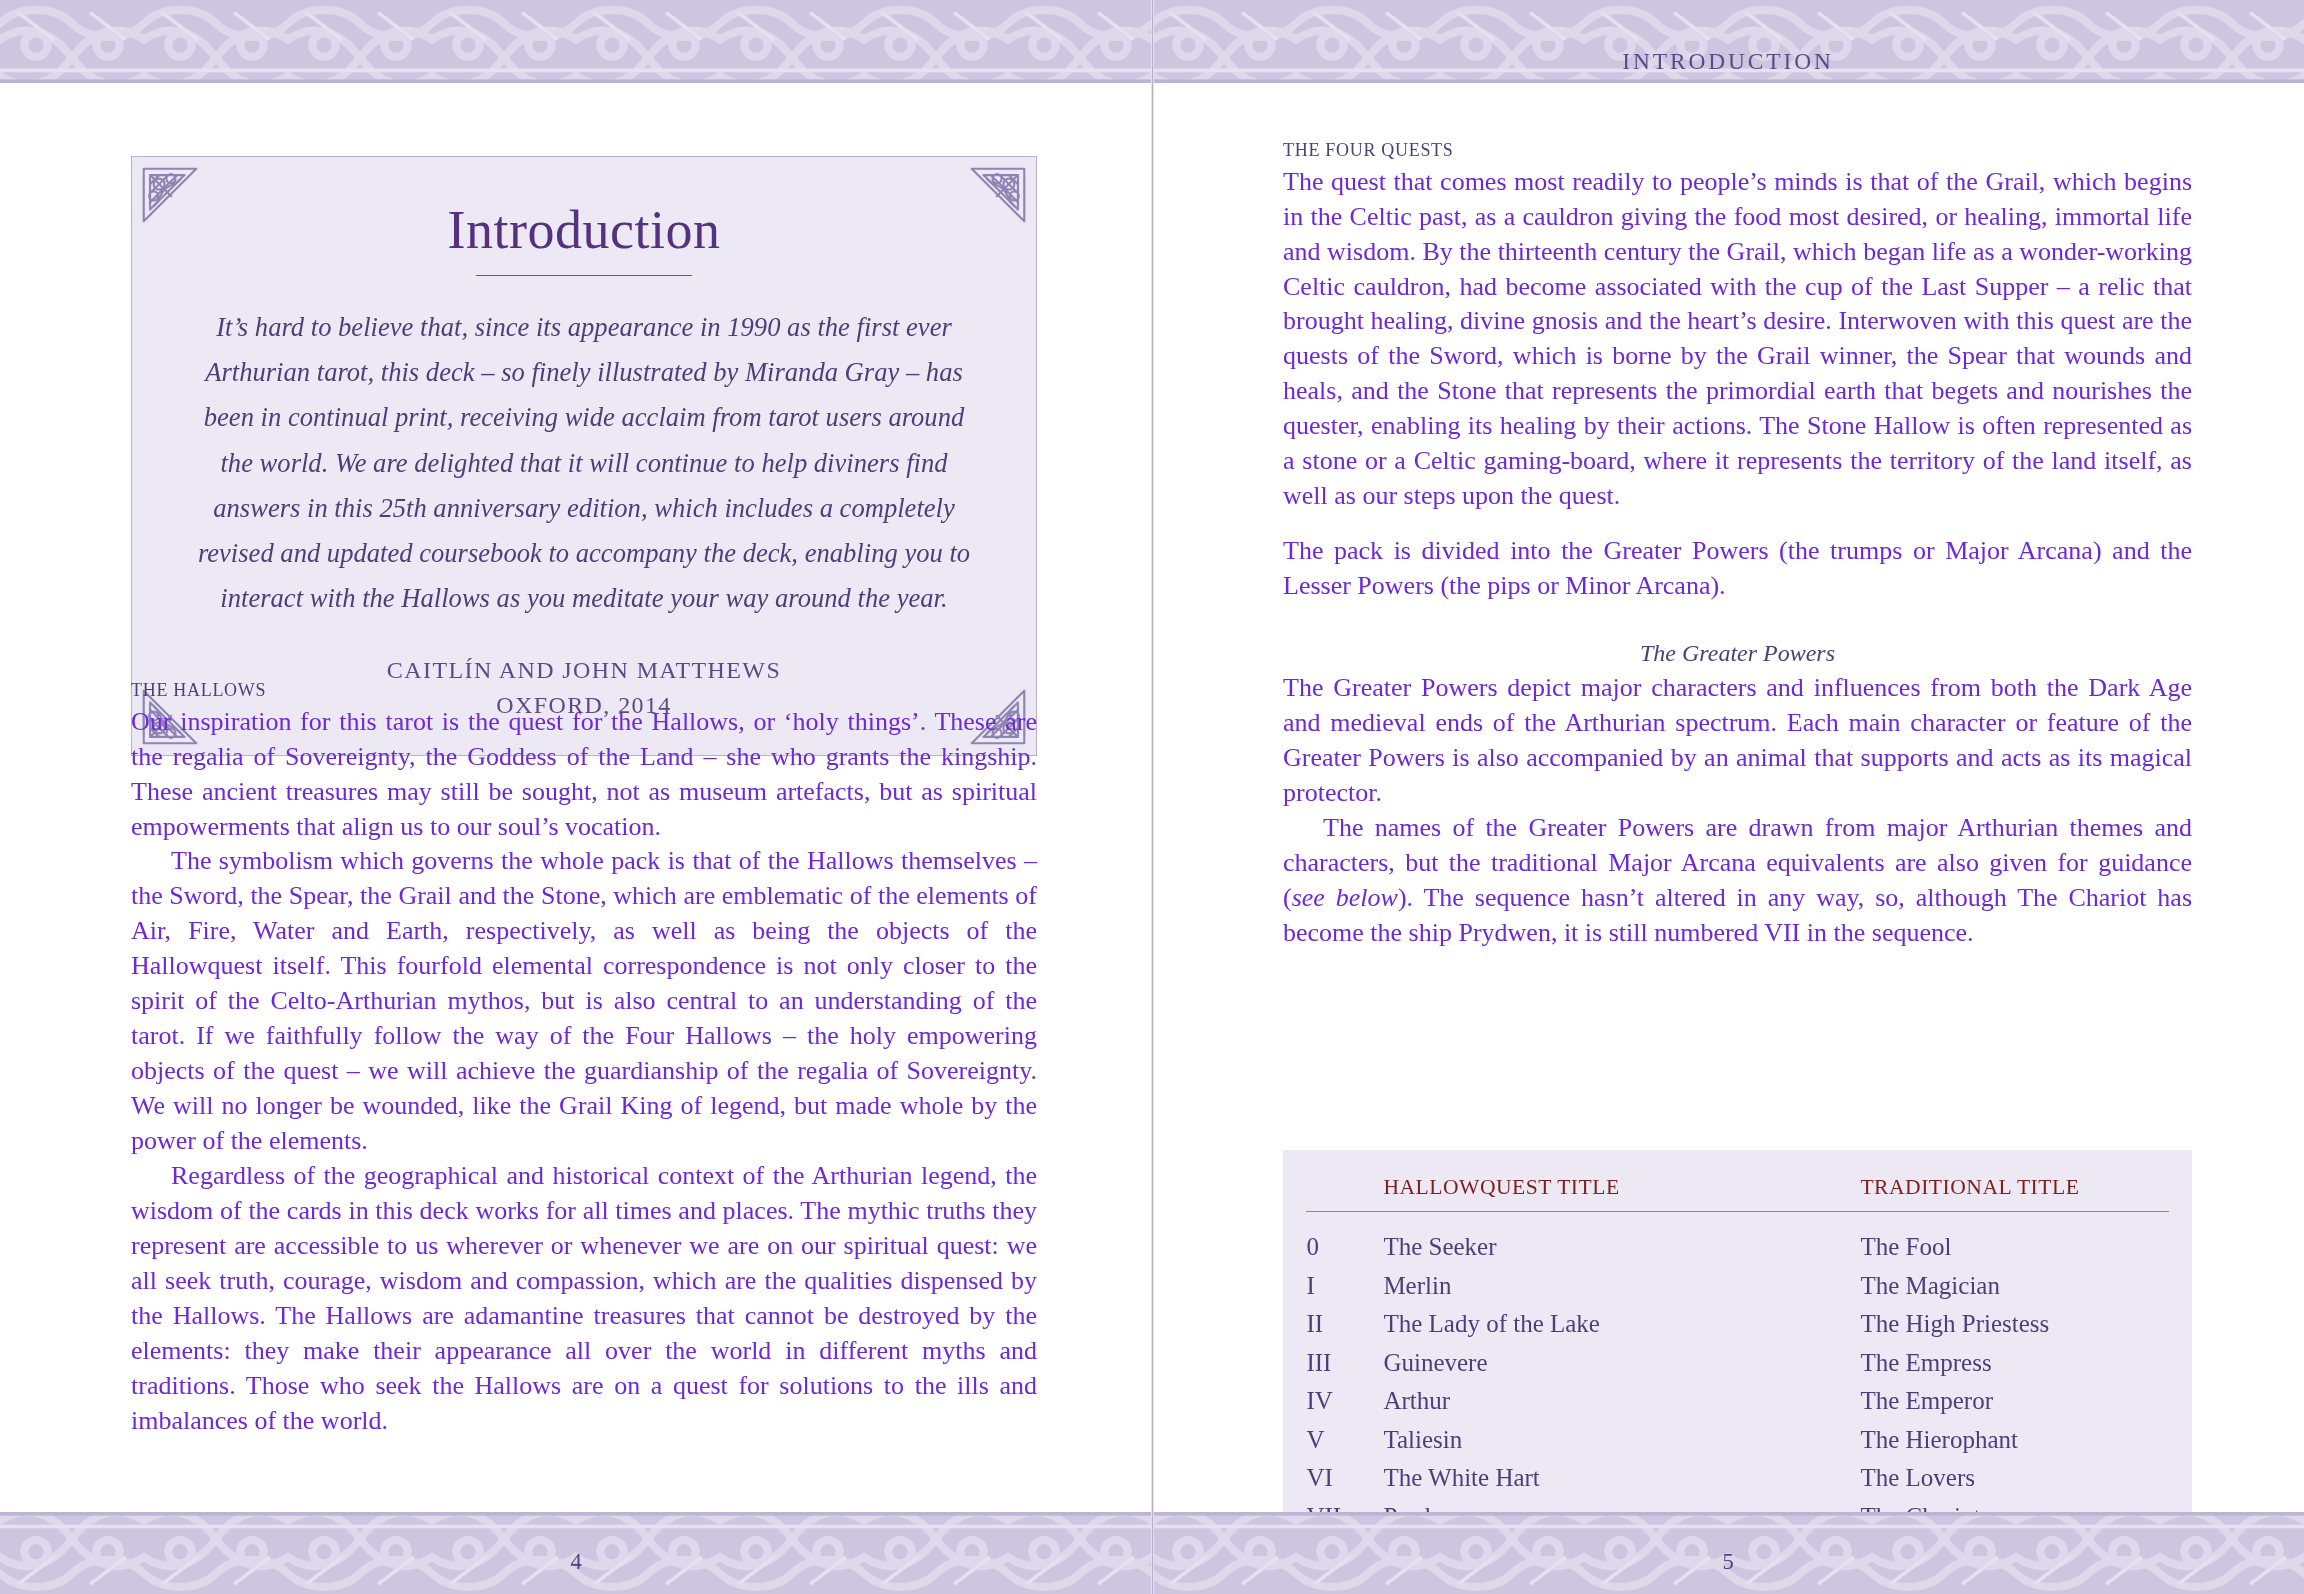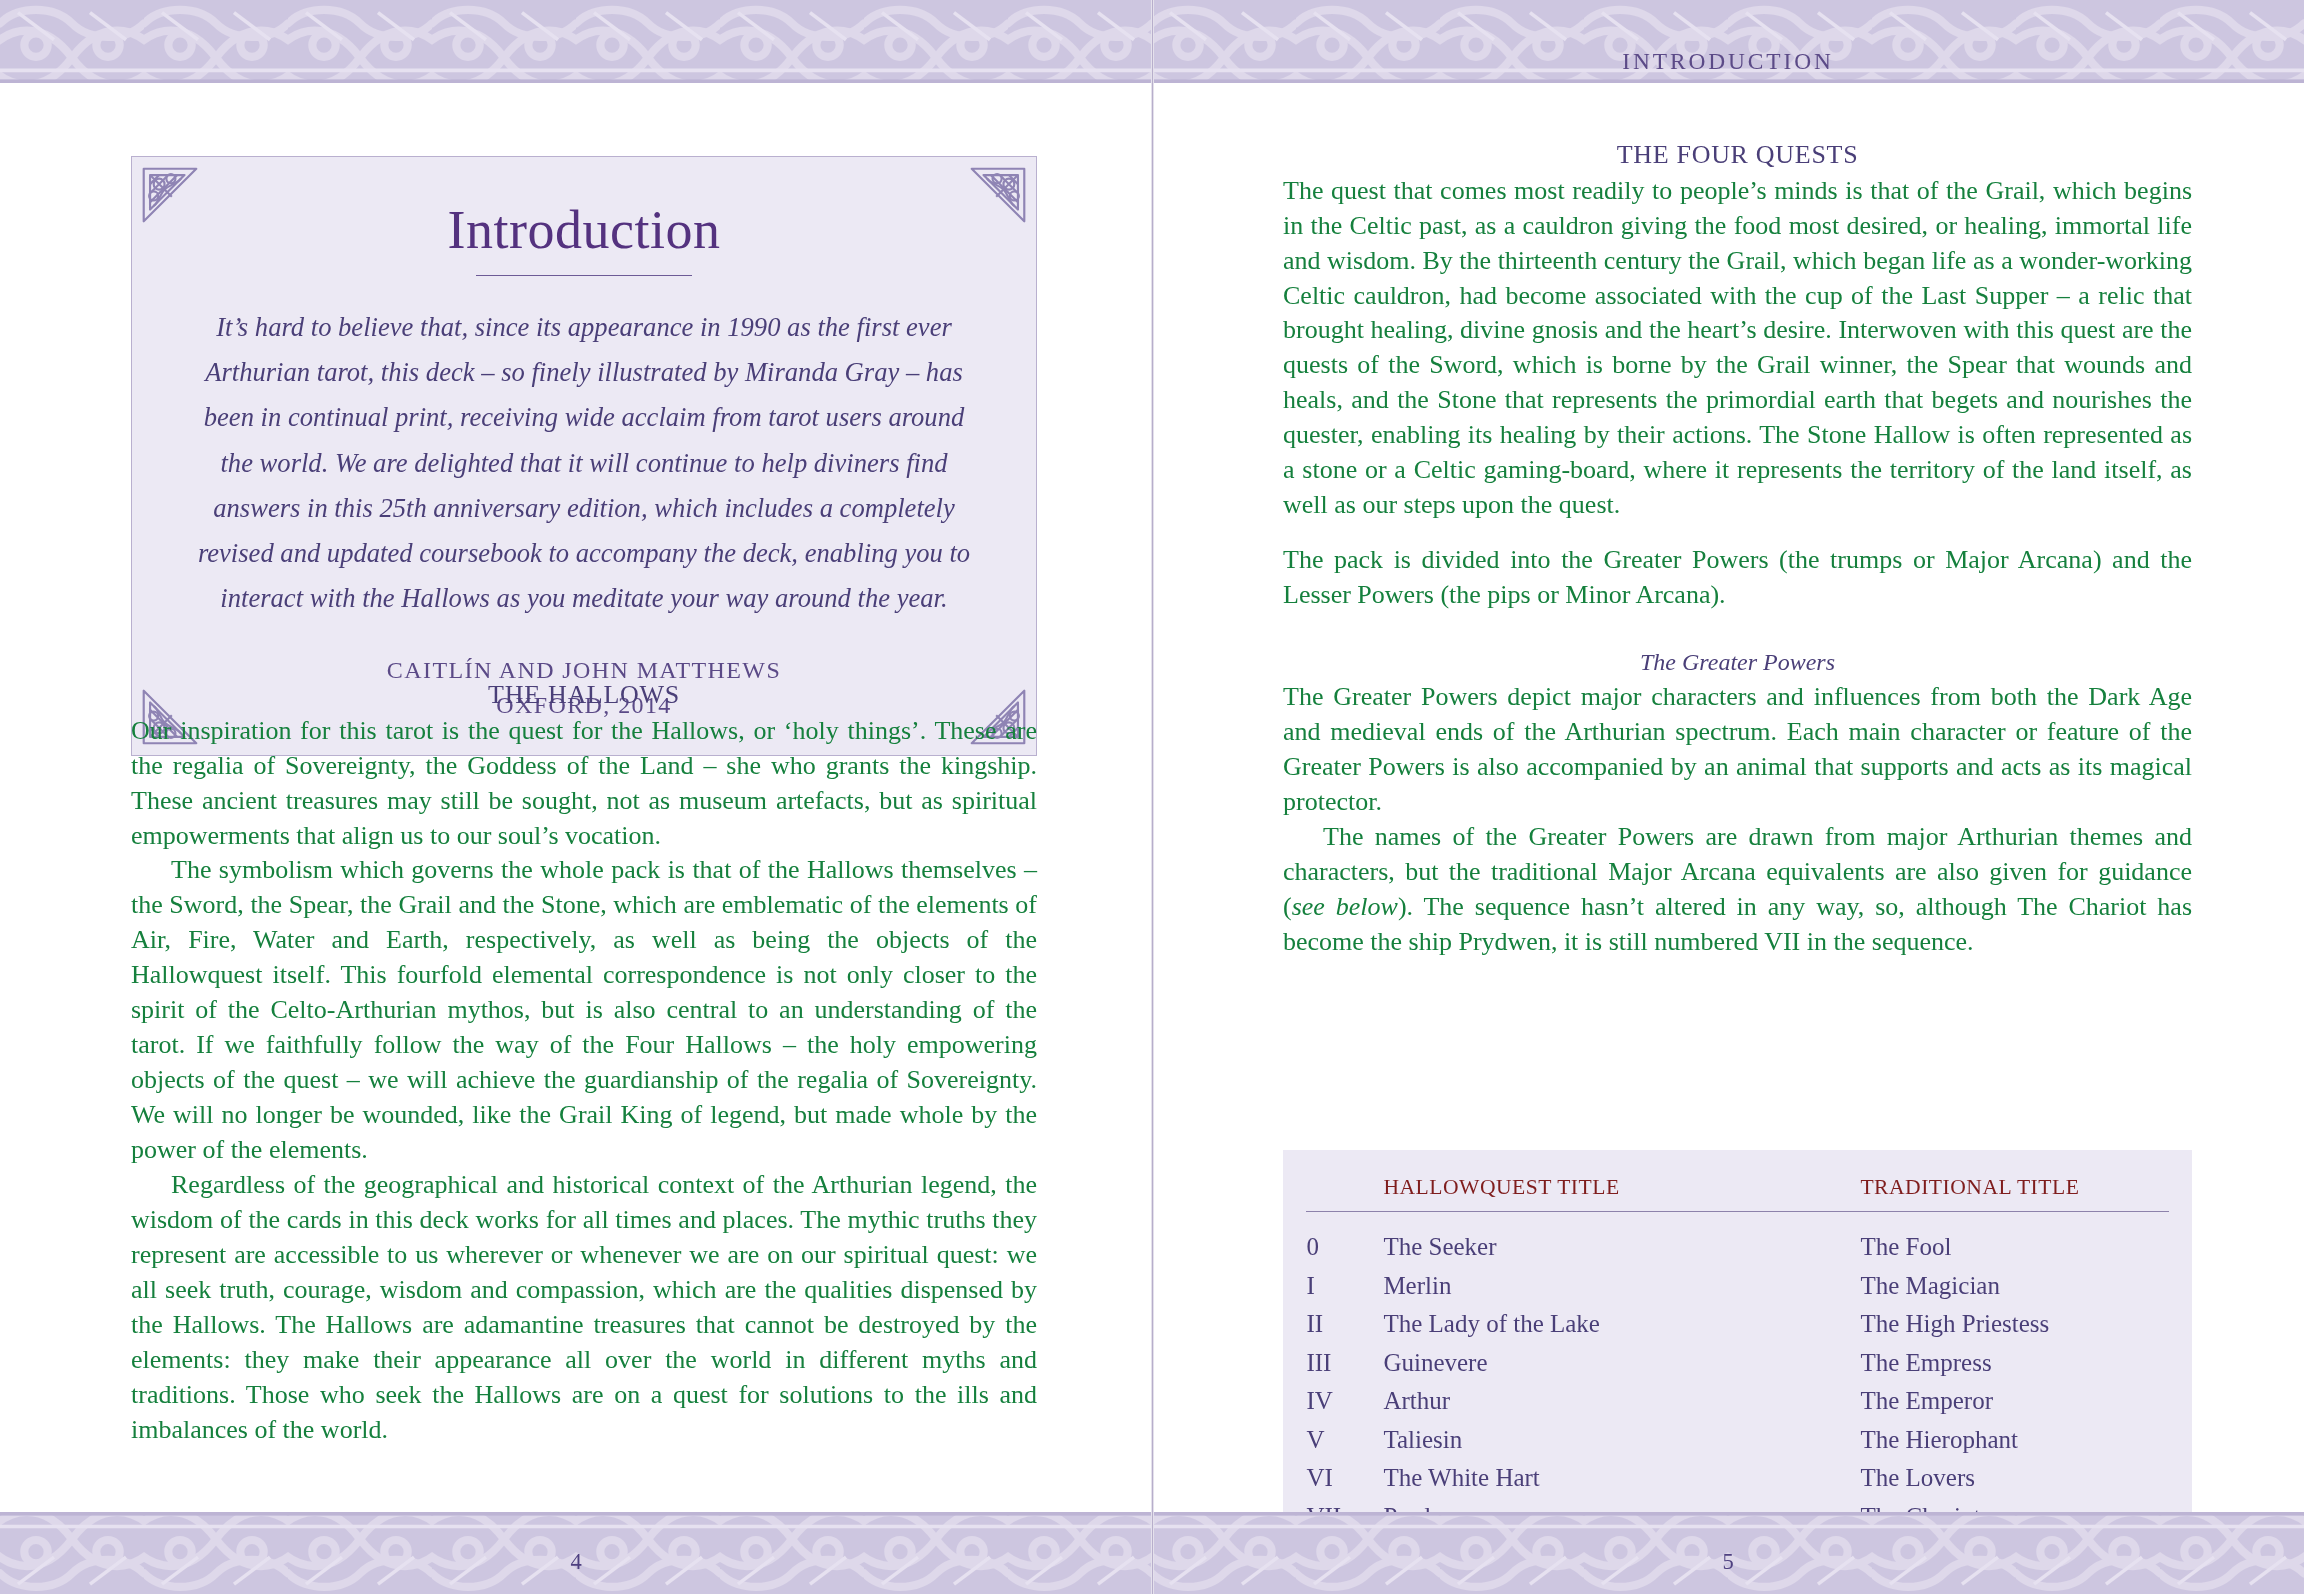--- a/index.html
+++ b/index.html
@@ -149,41 +149,40 @@
   .col {
     position: absolute;
     left: 131px;
     width: 906px;
   }
   .page-left .col { top: 540px; }
   .page-right .col { top: 0px; left: 1283px; width: 909px; }
   .page-right .content { left: -1152px; right: auto; width: 2304px; }
 
   h2.section {
-    text-align: center;
-    font-size: 26px;
+    font-size: 18px;
     font-weight: normal;
     letter-spacing: 0.7px;
     color: #4a3f78;
     margin: 0 0 3.6px 0;
     font-family: "Liberation Serif", "DejaVu Serif", serif;
   }
   h3.subsection {
     text-align: center;
     font-size: 24px;
     font-weight: normal;
     font-style: italic;
     color: #4a3f78;
     margin: 0 0 3.6px 0;
   }
   p.body {
     margin: 0;
     font-size: 26px;
     line-height: 1.345;
-    color: #15803d;
+    color: #6d28d9;
     text-align: justify;
     text-justify: inter-word;
     hyphens: none;
   }
   p.body.indent { text-indent: 40px; }
   .spacer-sm { height: 20px; }
   .spacer-md { height: 36px; }
 
   
   .powers-table {

